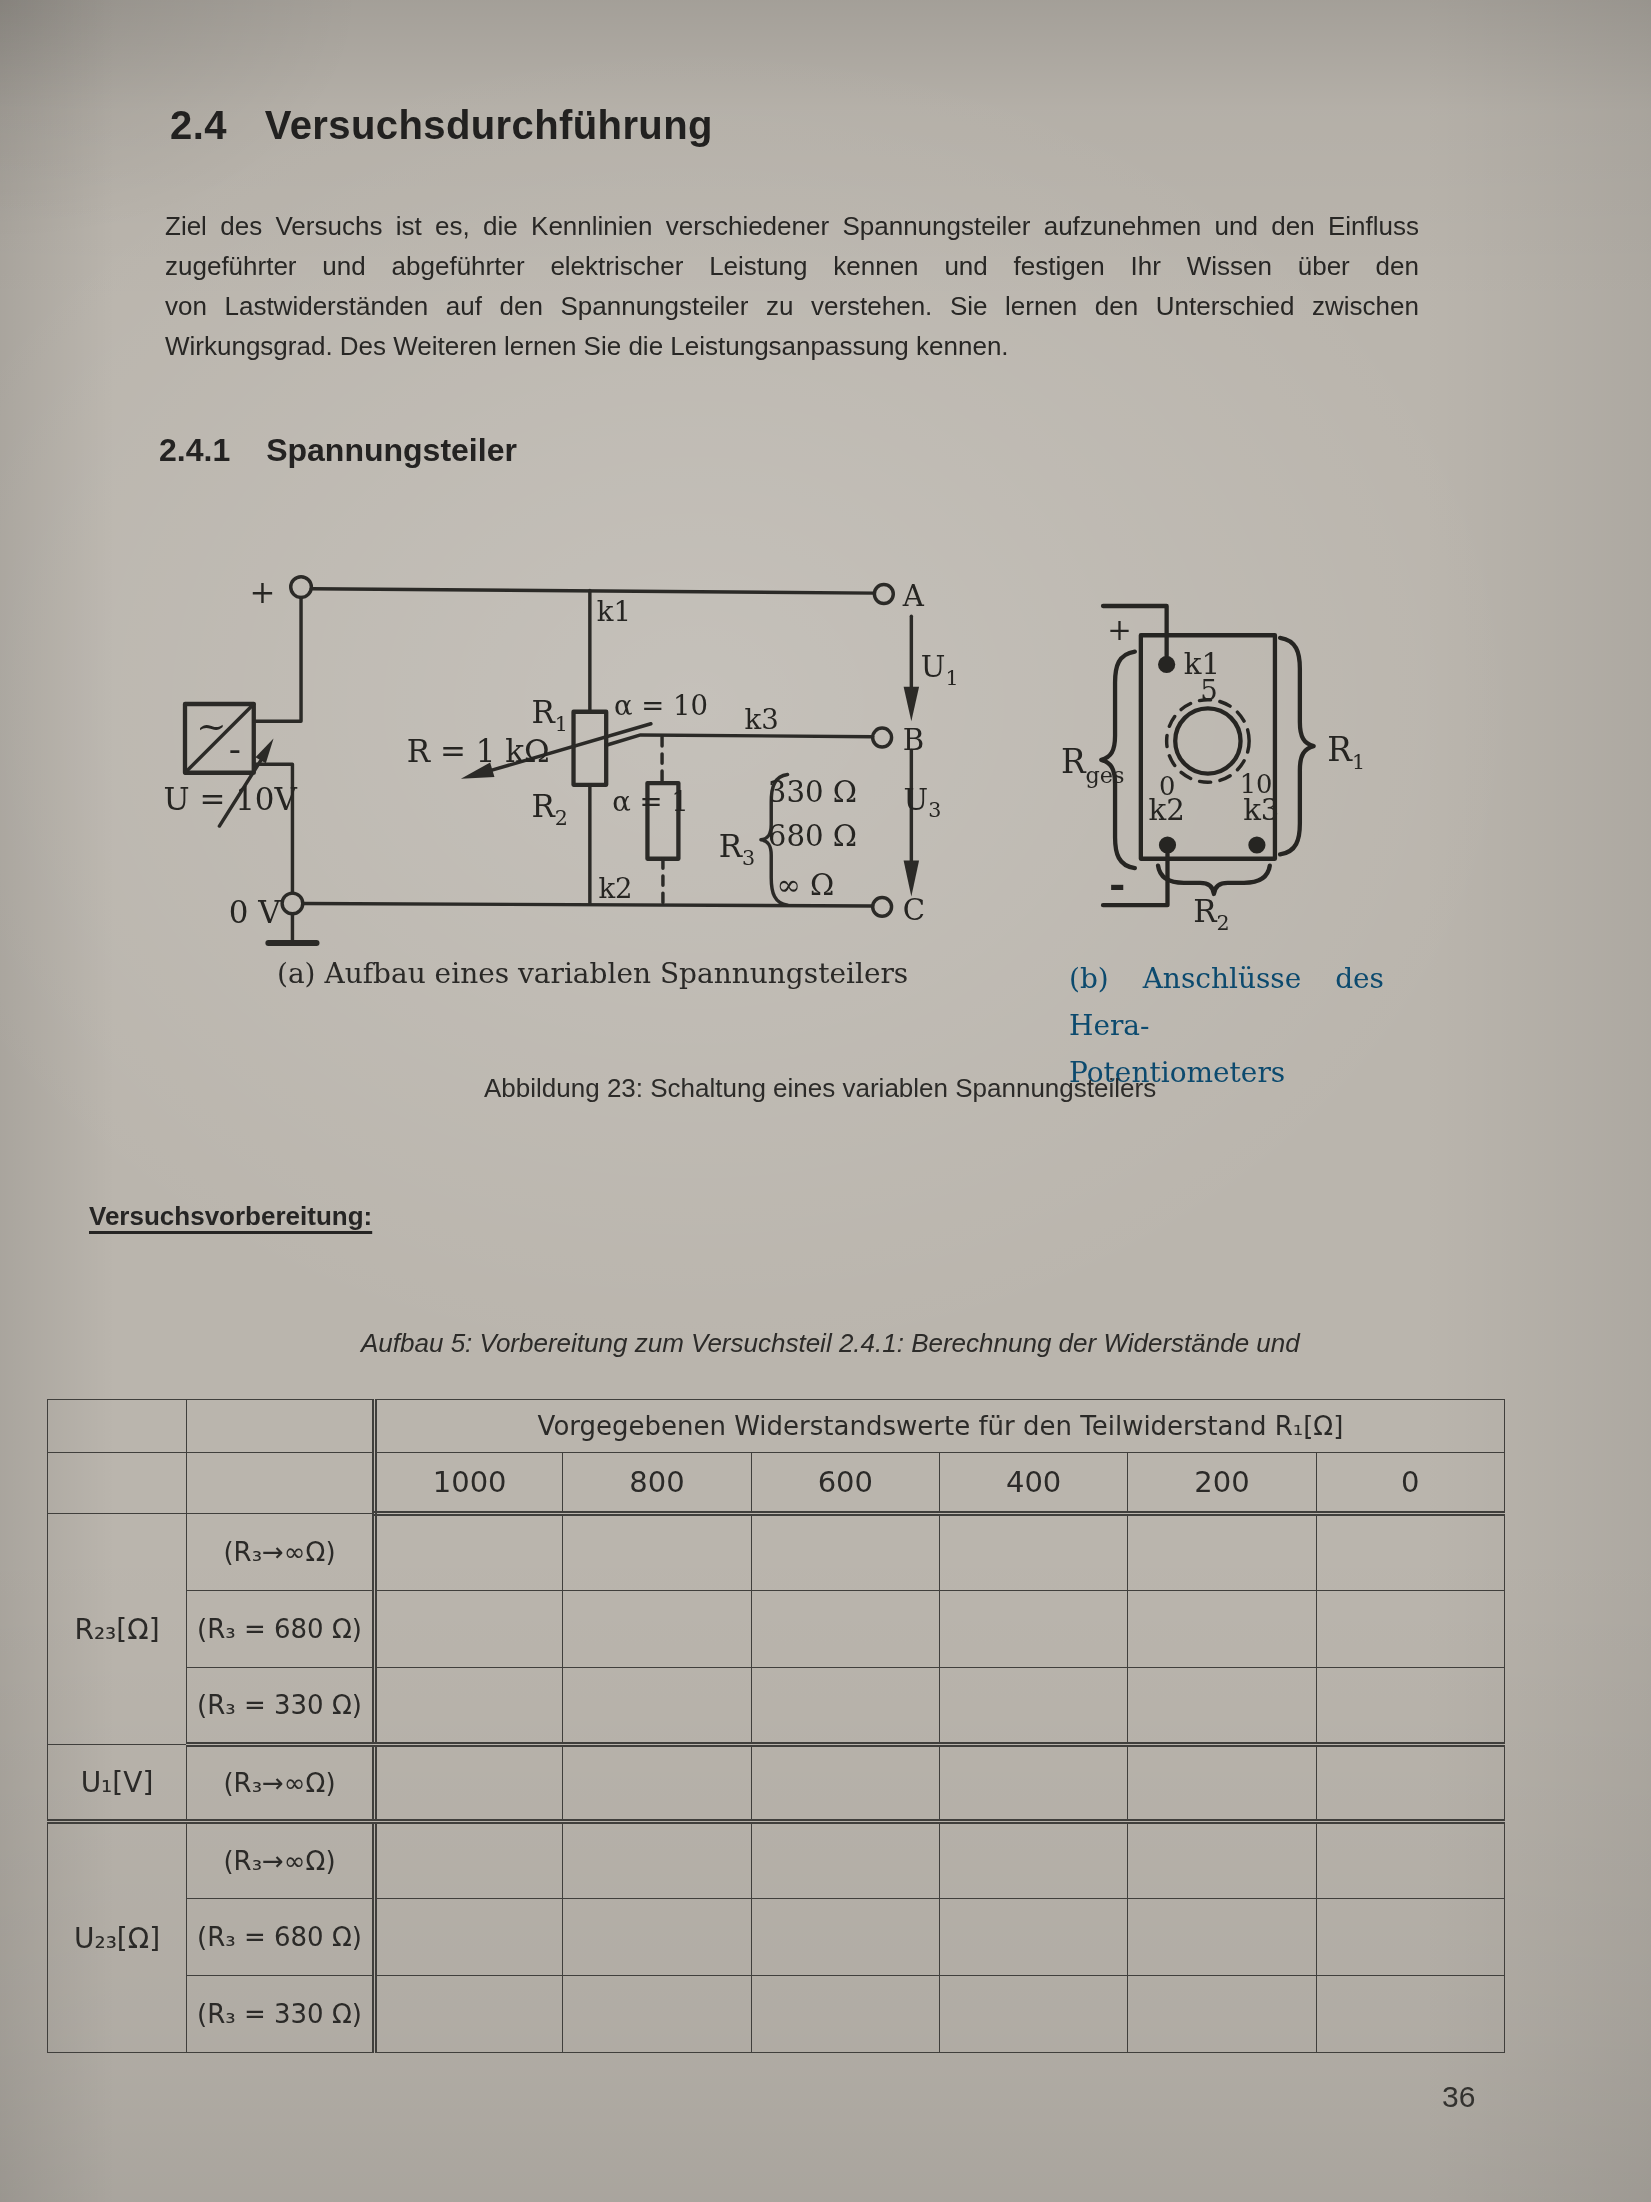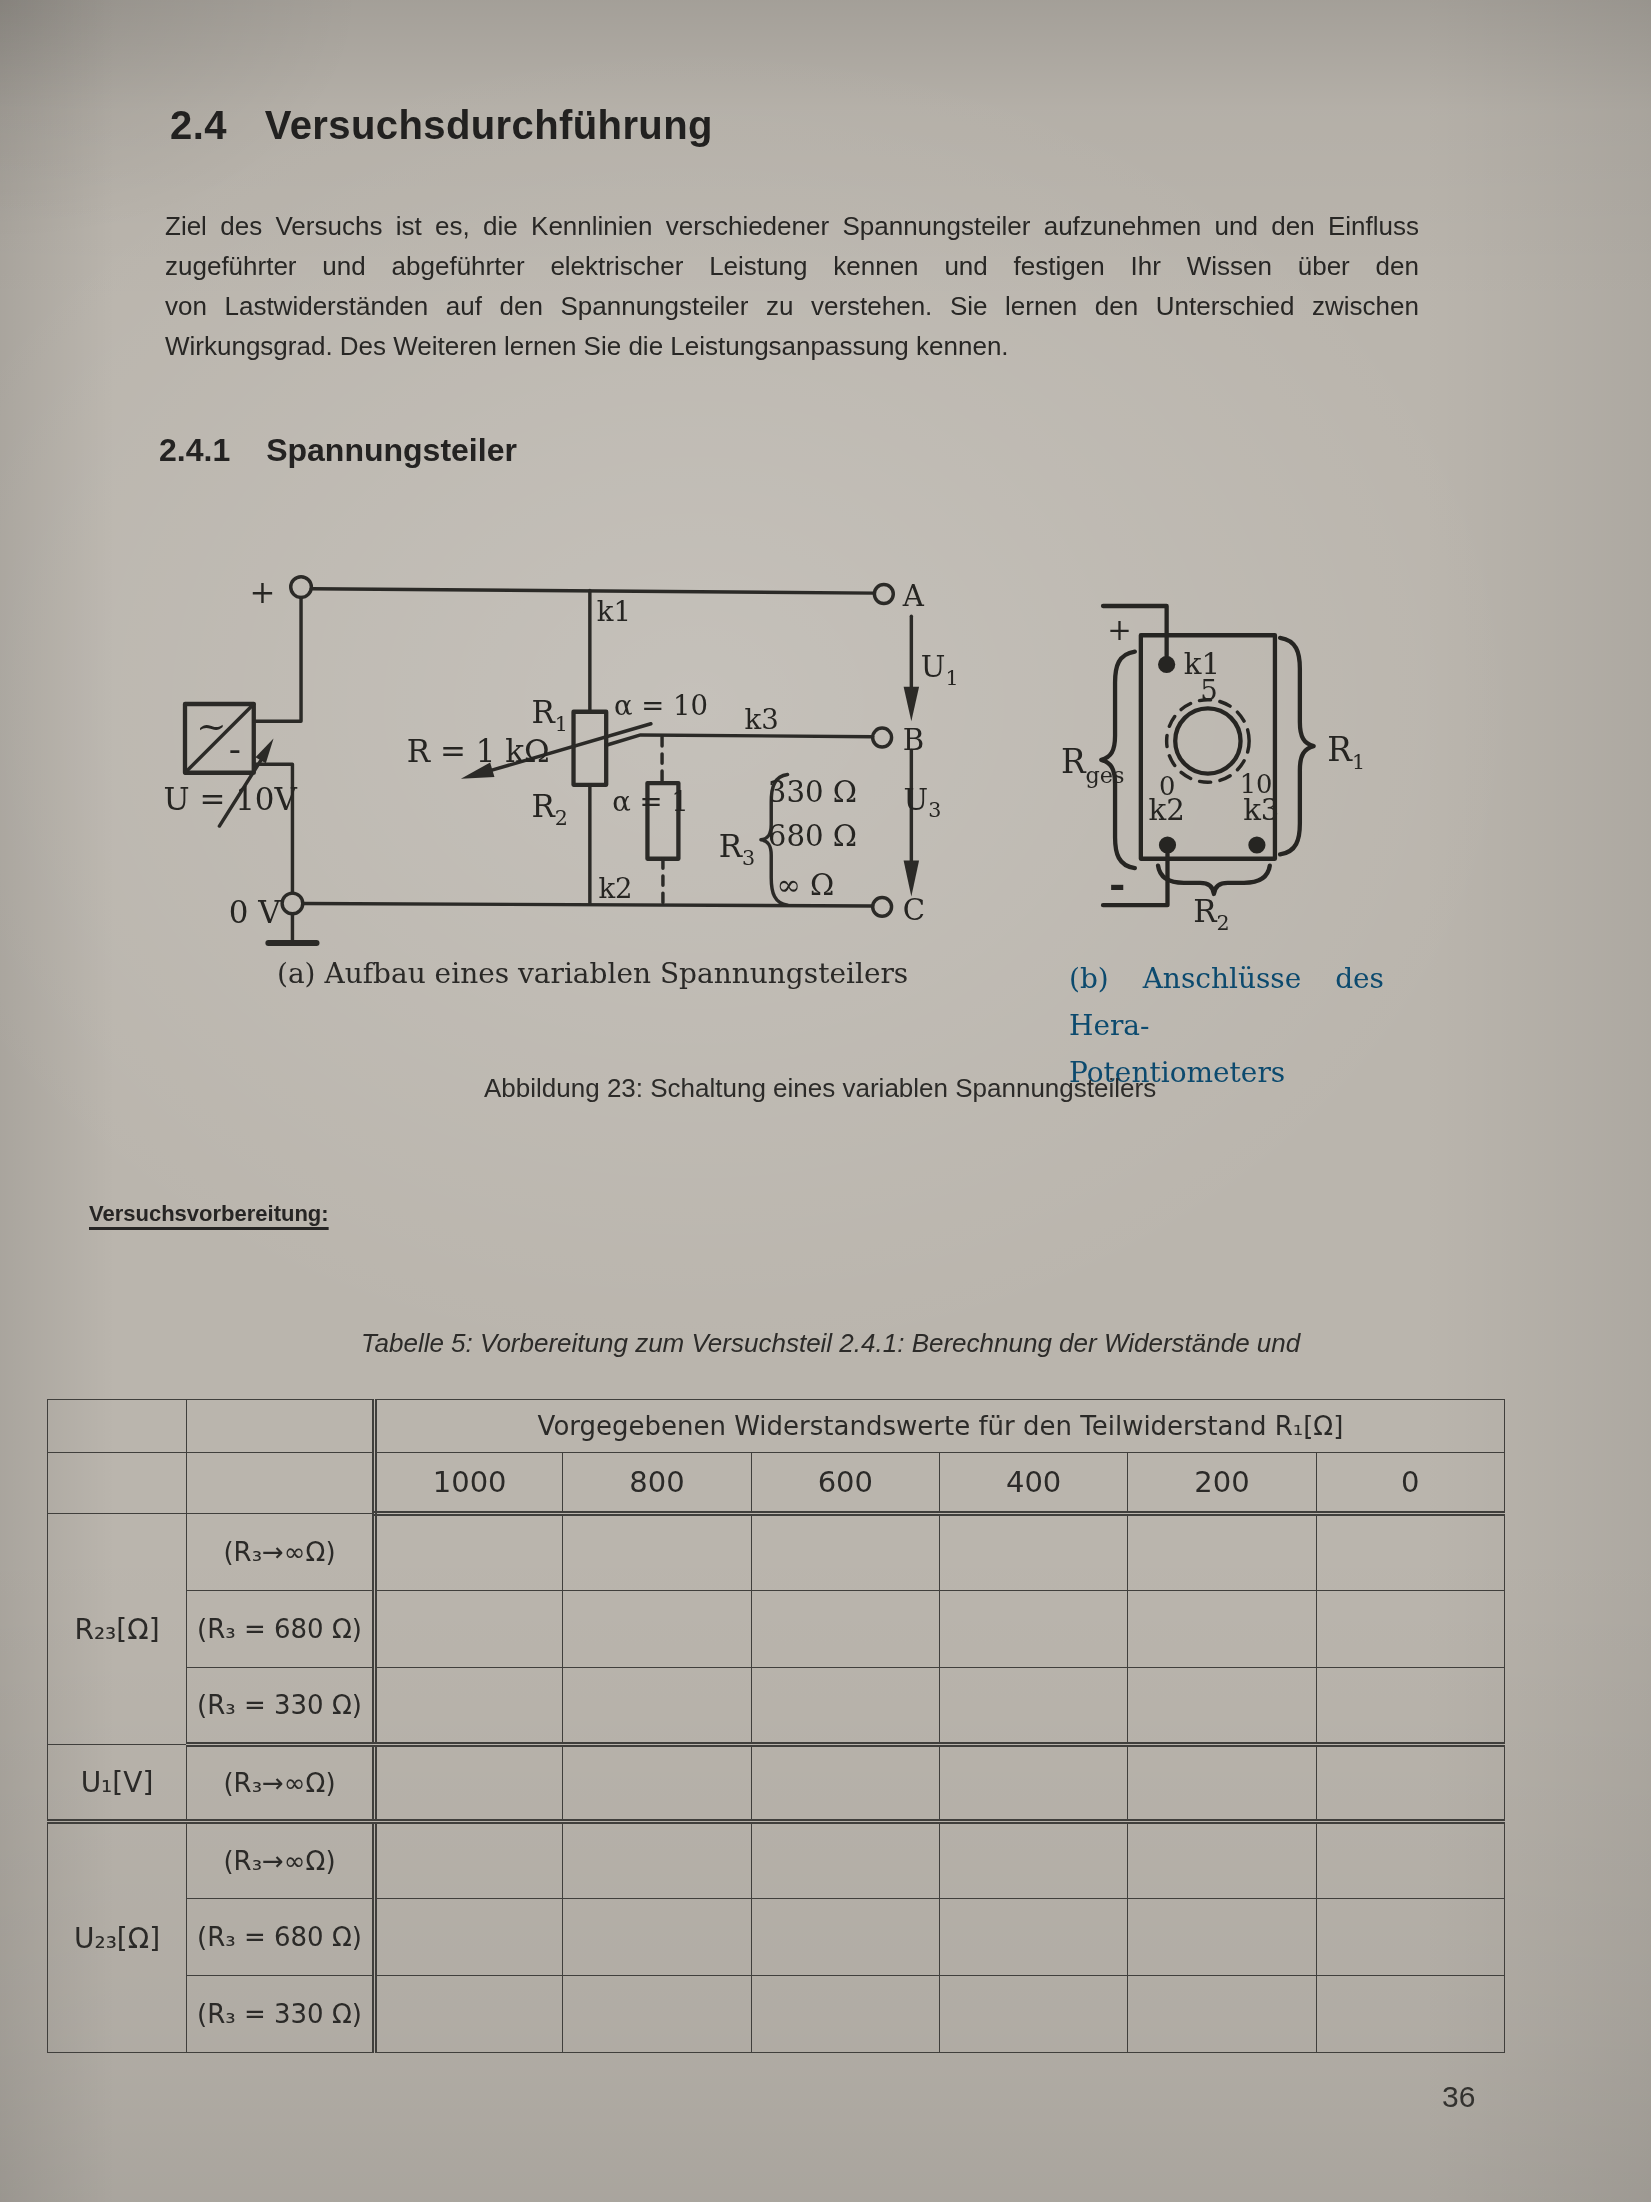--- a/index.html
+++ b/index.html
@@ -21,21 +21,21 @@
   .sec-heading{left:170px;top:103px;font-size:40px;font-weight:bold;color:#222120;display:flex;gap:38px;letter-spacing:0.4px;align-items:center;}
   .subsec-heading{left:159px;top:432px;font-size:32px;font-weight:bold;color:#242322;display:flex;gap:36px;}
   .intro{left:165px;top:206px;width:1254px;font-size:26px;line-height:40px;color:#282725;}
   .intro .jline{text-align:justify;text-align-last:justify;}
   .intro .lline{text-align:left;}
   .serif{font-family:"DejaVu Serif", serif;}
   .cap-a{left:277px;top:957px;font-size:28px;color:#2a2927;}
   .cap-b{left:1069px;top:955px;width:315px;font-size:28px;color:#0c4a6e;line-height:47px;}
   .cap-b .j{display:block;text-align:justify;text-align-last:justify;}
   .fig-caption{left:484px;top:1073px;font-size:26px;color:#2c2b29;}
-  .prep-heading{left:89px;top:1201px;font-size:22px;font-weight:bold;text-decoration:underline;text-underline-offset:6px;text-decoration-thickness:2.6px;color:#262524;}
+  .prep-heading{left:89px;top:1201px;font-size:26px;font-weight:bold;text-decoration:underline;text-underline-offset:6px;text-decoration-thickness:2.6px;color:#262524;}
   .tbl-caption{left:361px;top:1328px;font-size:26px;font-style:italic;color:#2c2b29;}
   .page-num{left:1442px;top:2080px;font-size:30px;color:#33322f;}
 
   
   .tblwrap{left:47px;top:1399px;}
   table.prep{border-collapse:collapse;table-layout:fixed;width:1458px;font-family:"DejaVu Sans", sans-serif;color:#2b2a28;}
   table.prep td{border:1.7px solid #403f3c;text-align:center;vertical-align:middle;padding:0;}
   td.c-group{width:138px;font-size:28px;}
   td.c-cond{width:185px;font-size:26px;}
   td.c-data{width:189px;}
@@ -167,21 +167,21 @@
 
 <div class="abs cap-a serif">(a) Aufbau eines variablen Spannungsteilers</div>
 <div class="abs cap-b serif">
   <span class="j">(b) Anschlüsse des Hera-</span>
   <span>Potentiometers</span>
 </div>
 <div class="abs fig-caption">Abbildung 23: Schaltung eines variablen Spannungsteilers</div>
 
 <div class="abs prep-heading">Versuchsvorbereitung:</div>
 
-<div class="abs tbl-caption">Tabelle 5: Vorbereitung zum Versuchsteil 2.4.1: Berechnung der Widerstände und</div>
+<div class="abs tbl-caption">Aufbau 5: Vorbereitung zum Versuchsteil 2.4.1: Berechnung der Widerstände und</div>
 
 <div class="abs tblwrap">
   <table class="prep">
     <tbody>
         <tr class="h1">
       <td class="c-group"></td>
       <td class="c-cond"></td>
       <td class="title-cell dbl-l" colspan="6">Vorgegebenen Widerstandswerte für den Teilwiderstand R₁[Ω]</td>
     </tr>
     <tr class="h2">

